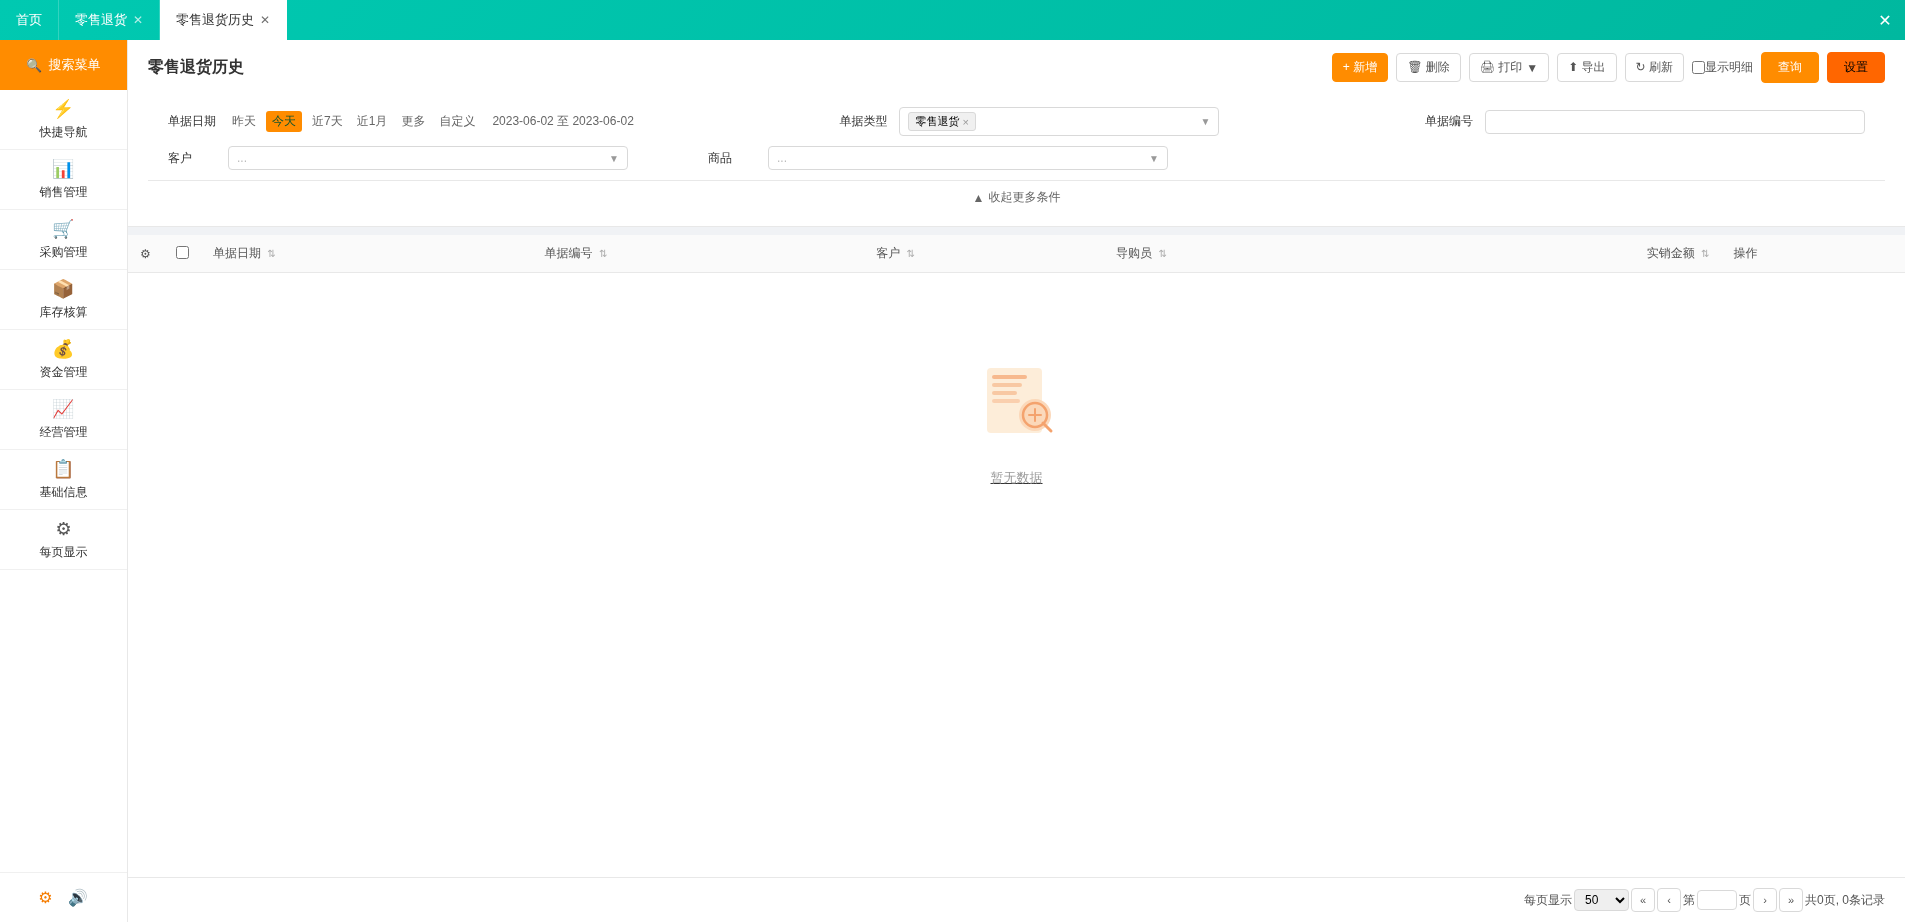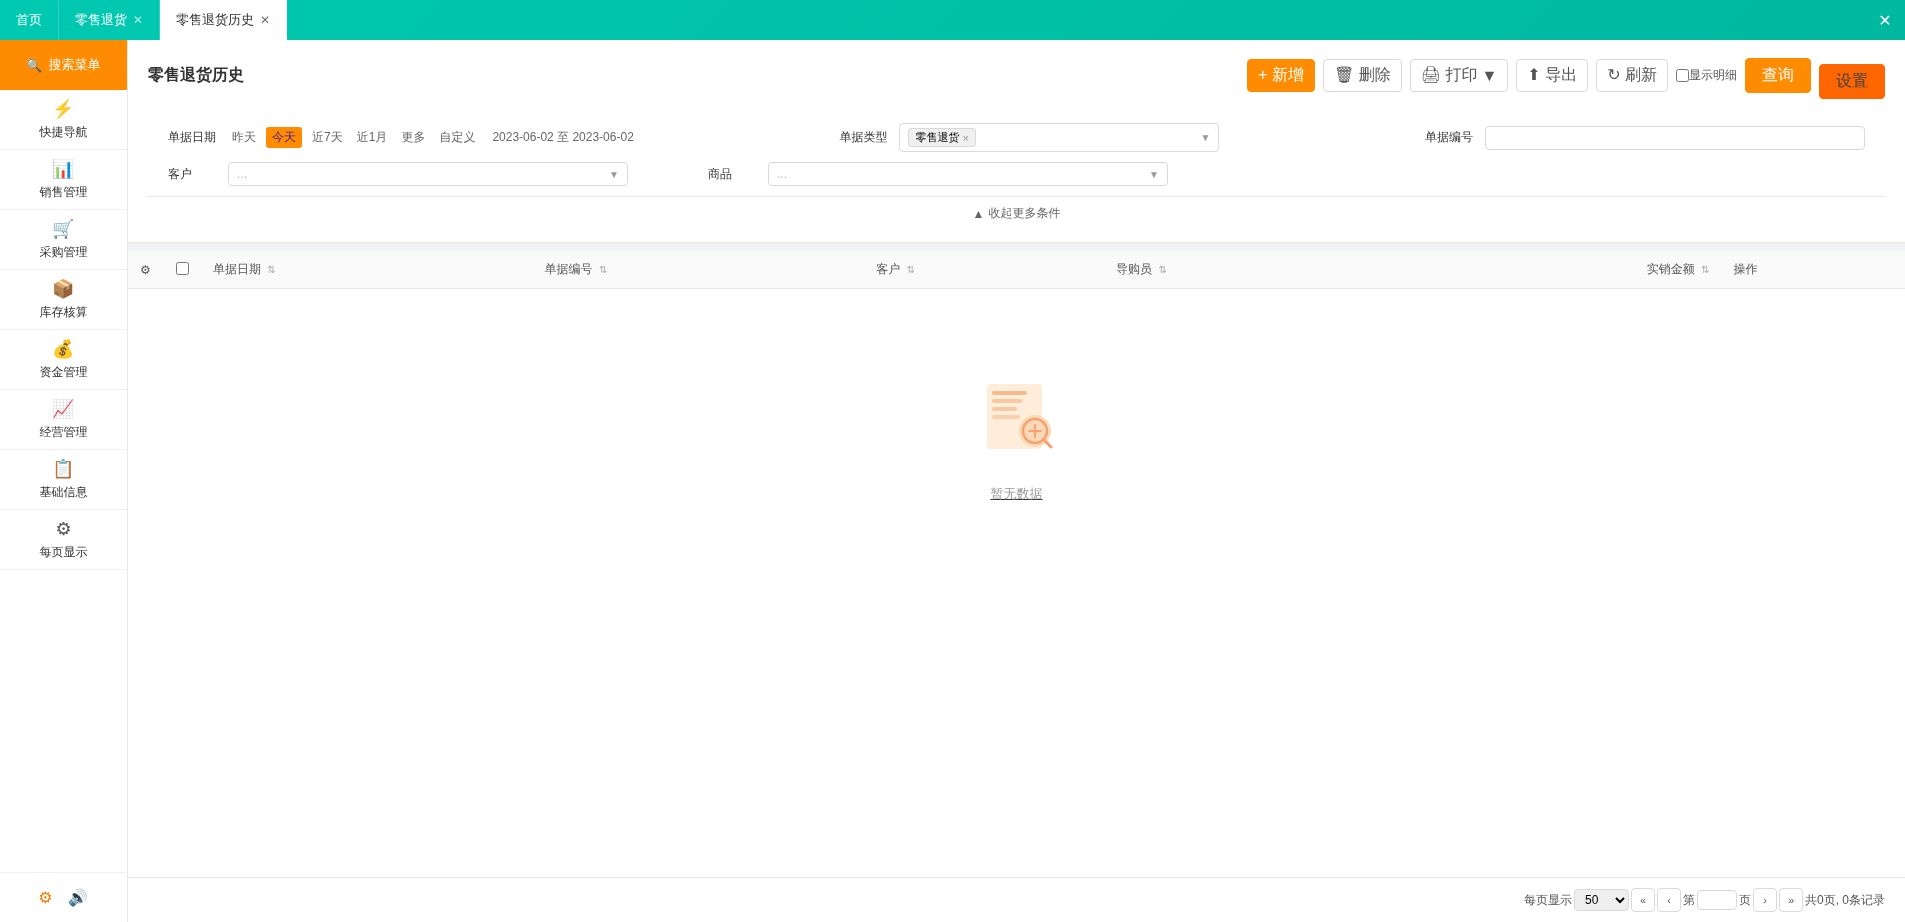--- a/index.html
+++ b/index.html
@@ -134,27 +134,27 @@
       gap: 8px;
     }
     .toolbar-btn {
       display: flex;
       align-items: center;
       gap: 4px;
       padding: 5px 10px;
       border: 1px solid #d9d9d9;
       background: white;
       border-radius: 4px;
-      font-size: 16px;
+      font-size: 12px;
       color: #555;
       cursor: pointer;
     }
     .toolbar-btn.primary { background: #ff8c00; color: white; border-color: #ff8c00; }
     .toolbar-btn.query { background: #ff8c00; color: white; border-color: #ff8c00; padding: 6px 16px; }
-    .toolbar-btn.settings { background: #ff6600; color: #404040; border-color: #ff6600; padding: 6px 16px; margin-top: 12px; }
+    .toolbar-btn.settings { background: #ff6600; color: #000000; border-color: #ff6600; padding: 6px 16px; }
     .checkbox-label { display: flex; align-items: center; font-size: 12px; color: #555; }
 
     
     .filter-area {
       padding: 12px 20px;
       background: white;
     }
     .filter-row {
       display: flex;
       align-items: center;
@@ -173,21 +173,21 @@
       gap: 6px;
     }
     .date-opt {
       font-size: 12px;
       color: #666;
       cursor: pointer;
       padding: 2px 4px;
     }
     .date-opt.active {
       background: #ff8c00;
-      color: #4c1d95;
+      color: #14532d;
       border-radius: 3px;
       padding: 2px 6px;
     }
     .date-range {
       font-size: 12px;
       color: #666;
       margin-left: 7px;
     }
     .filter-select {
       display: flex;

